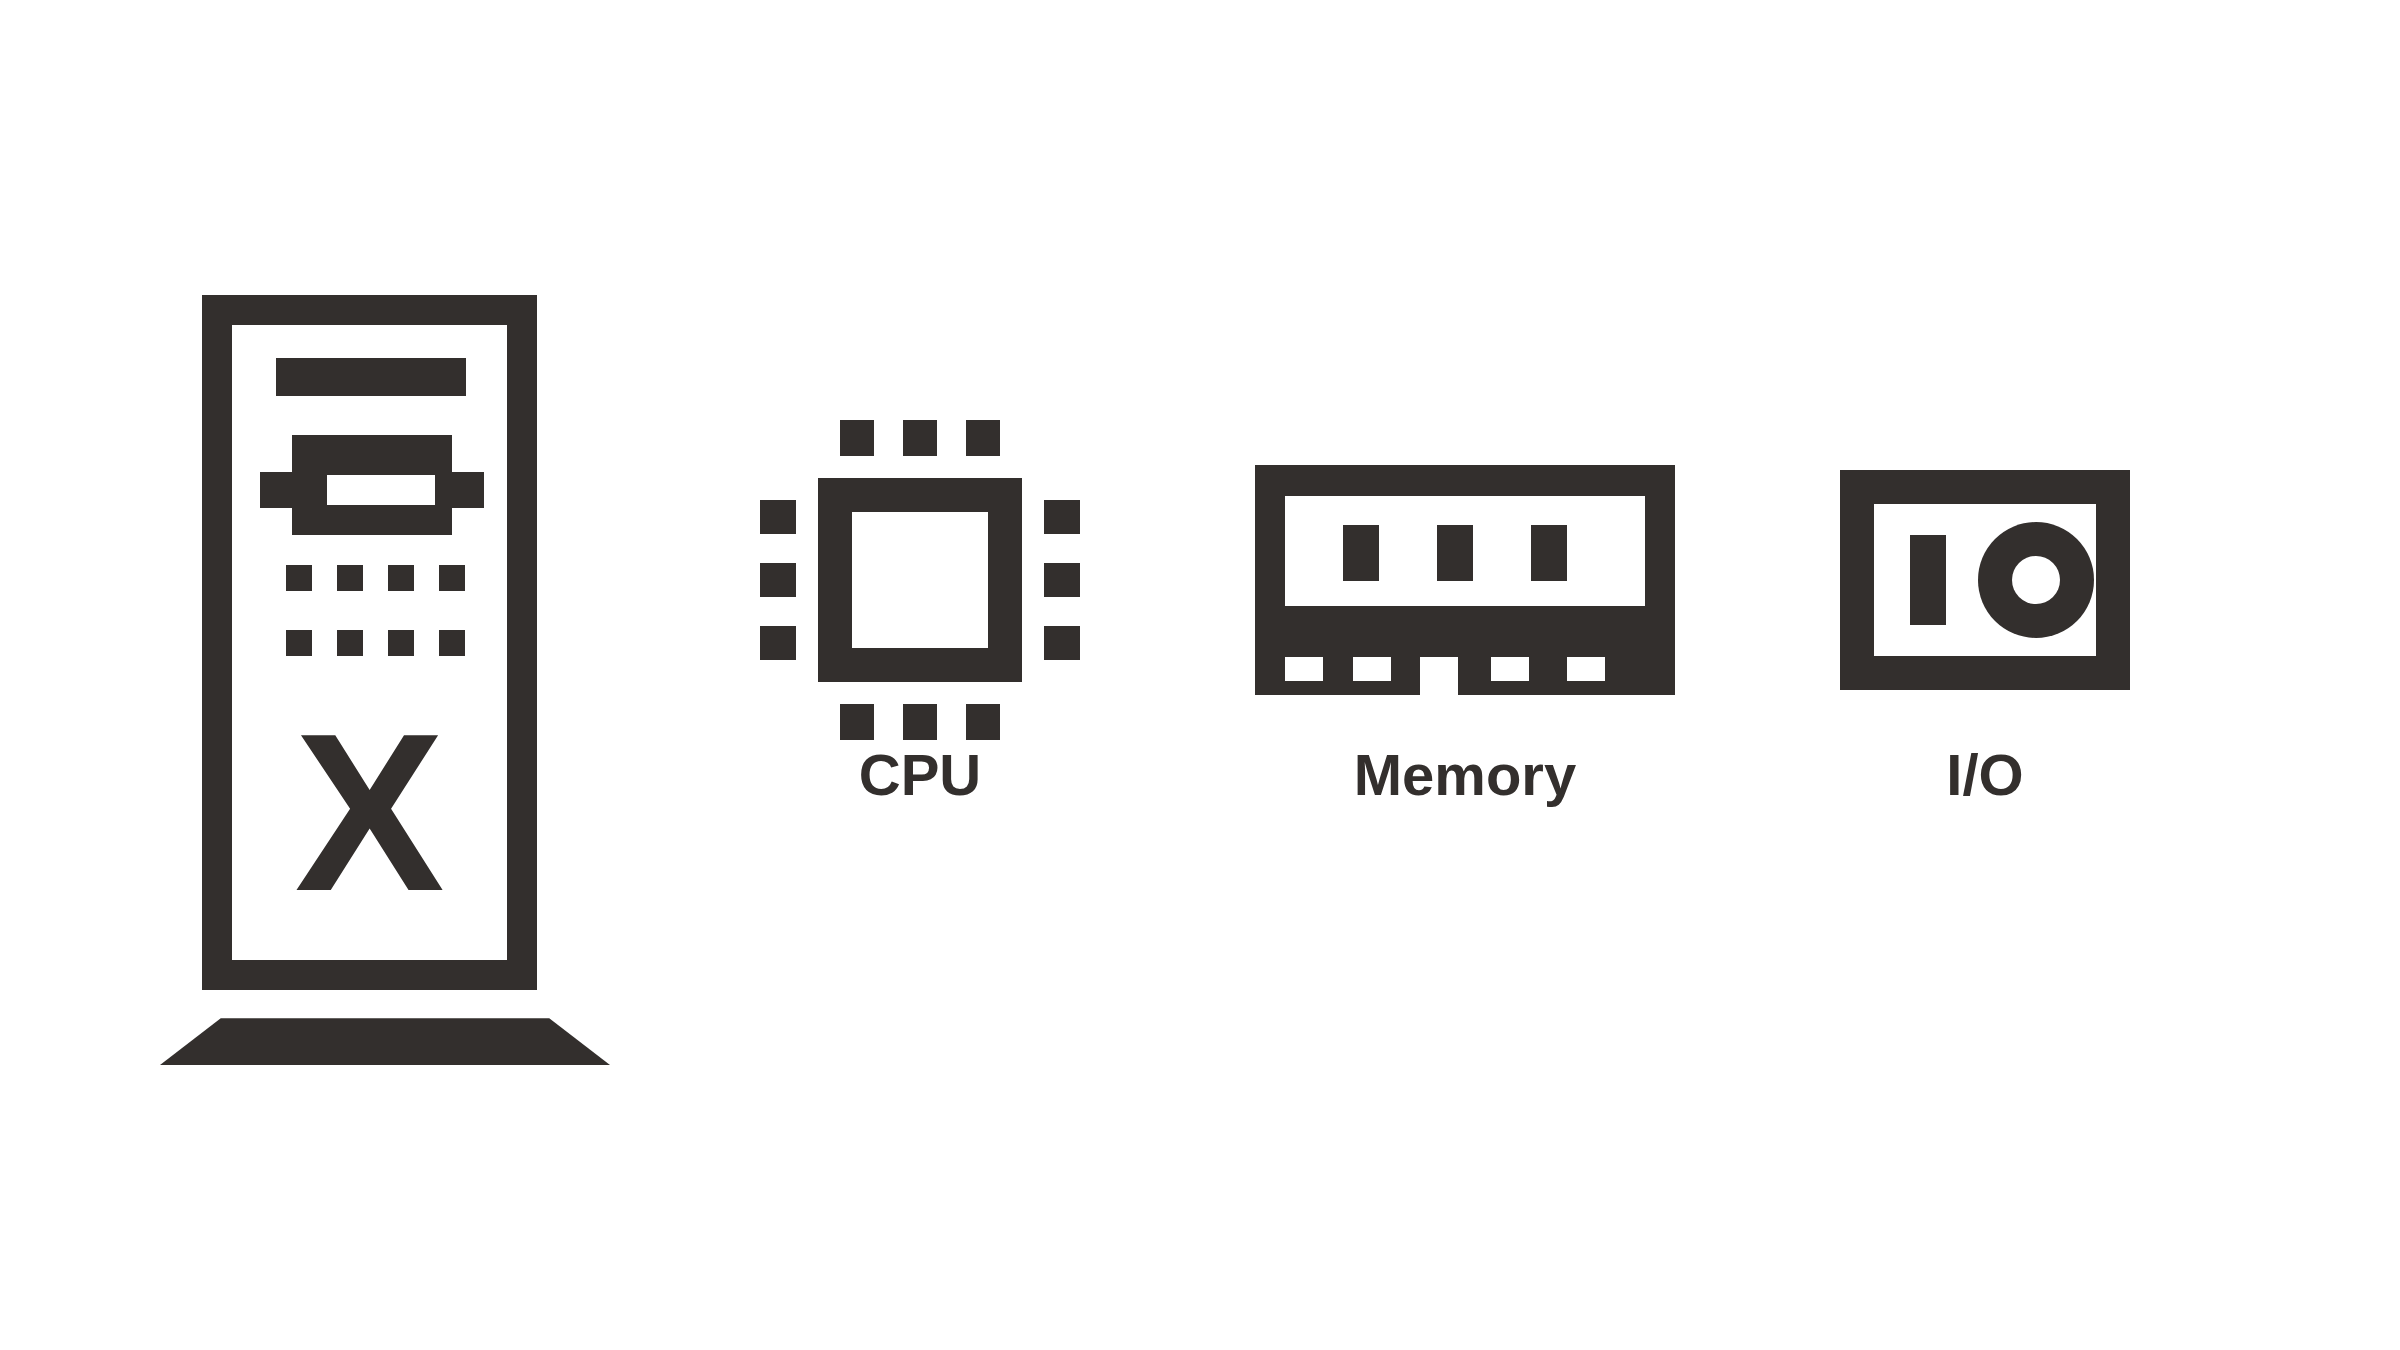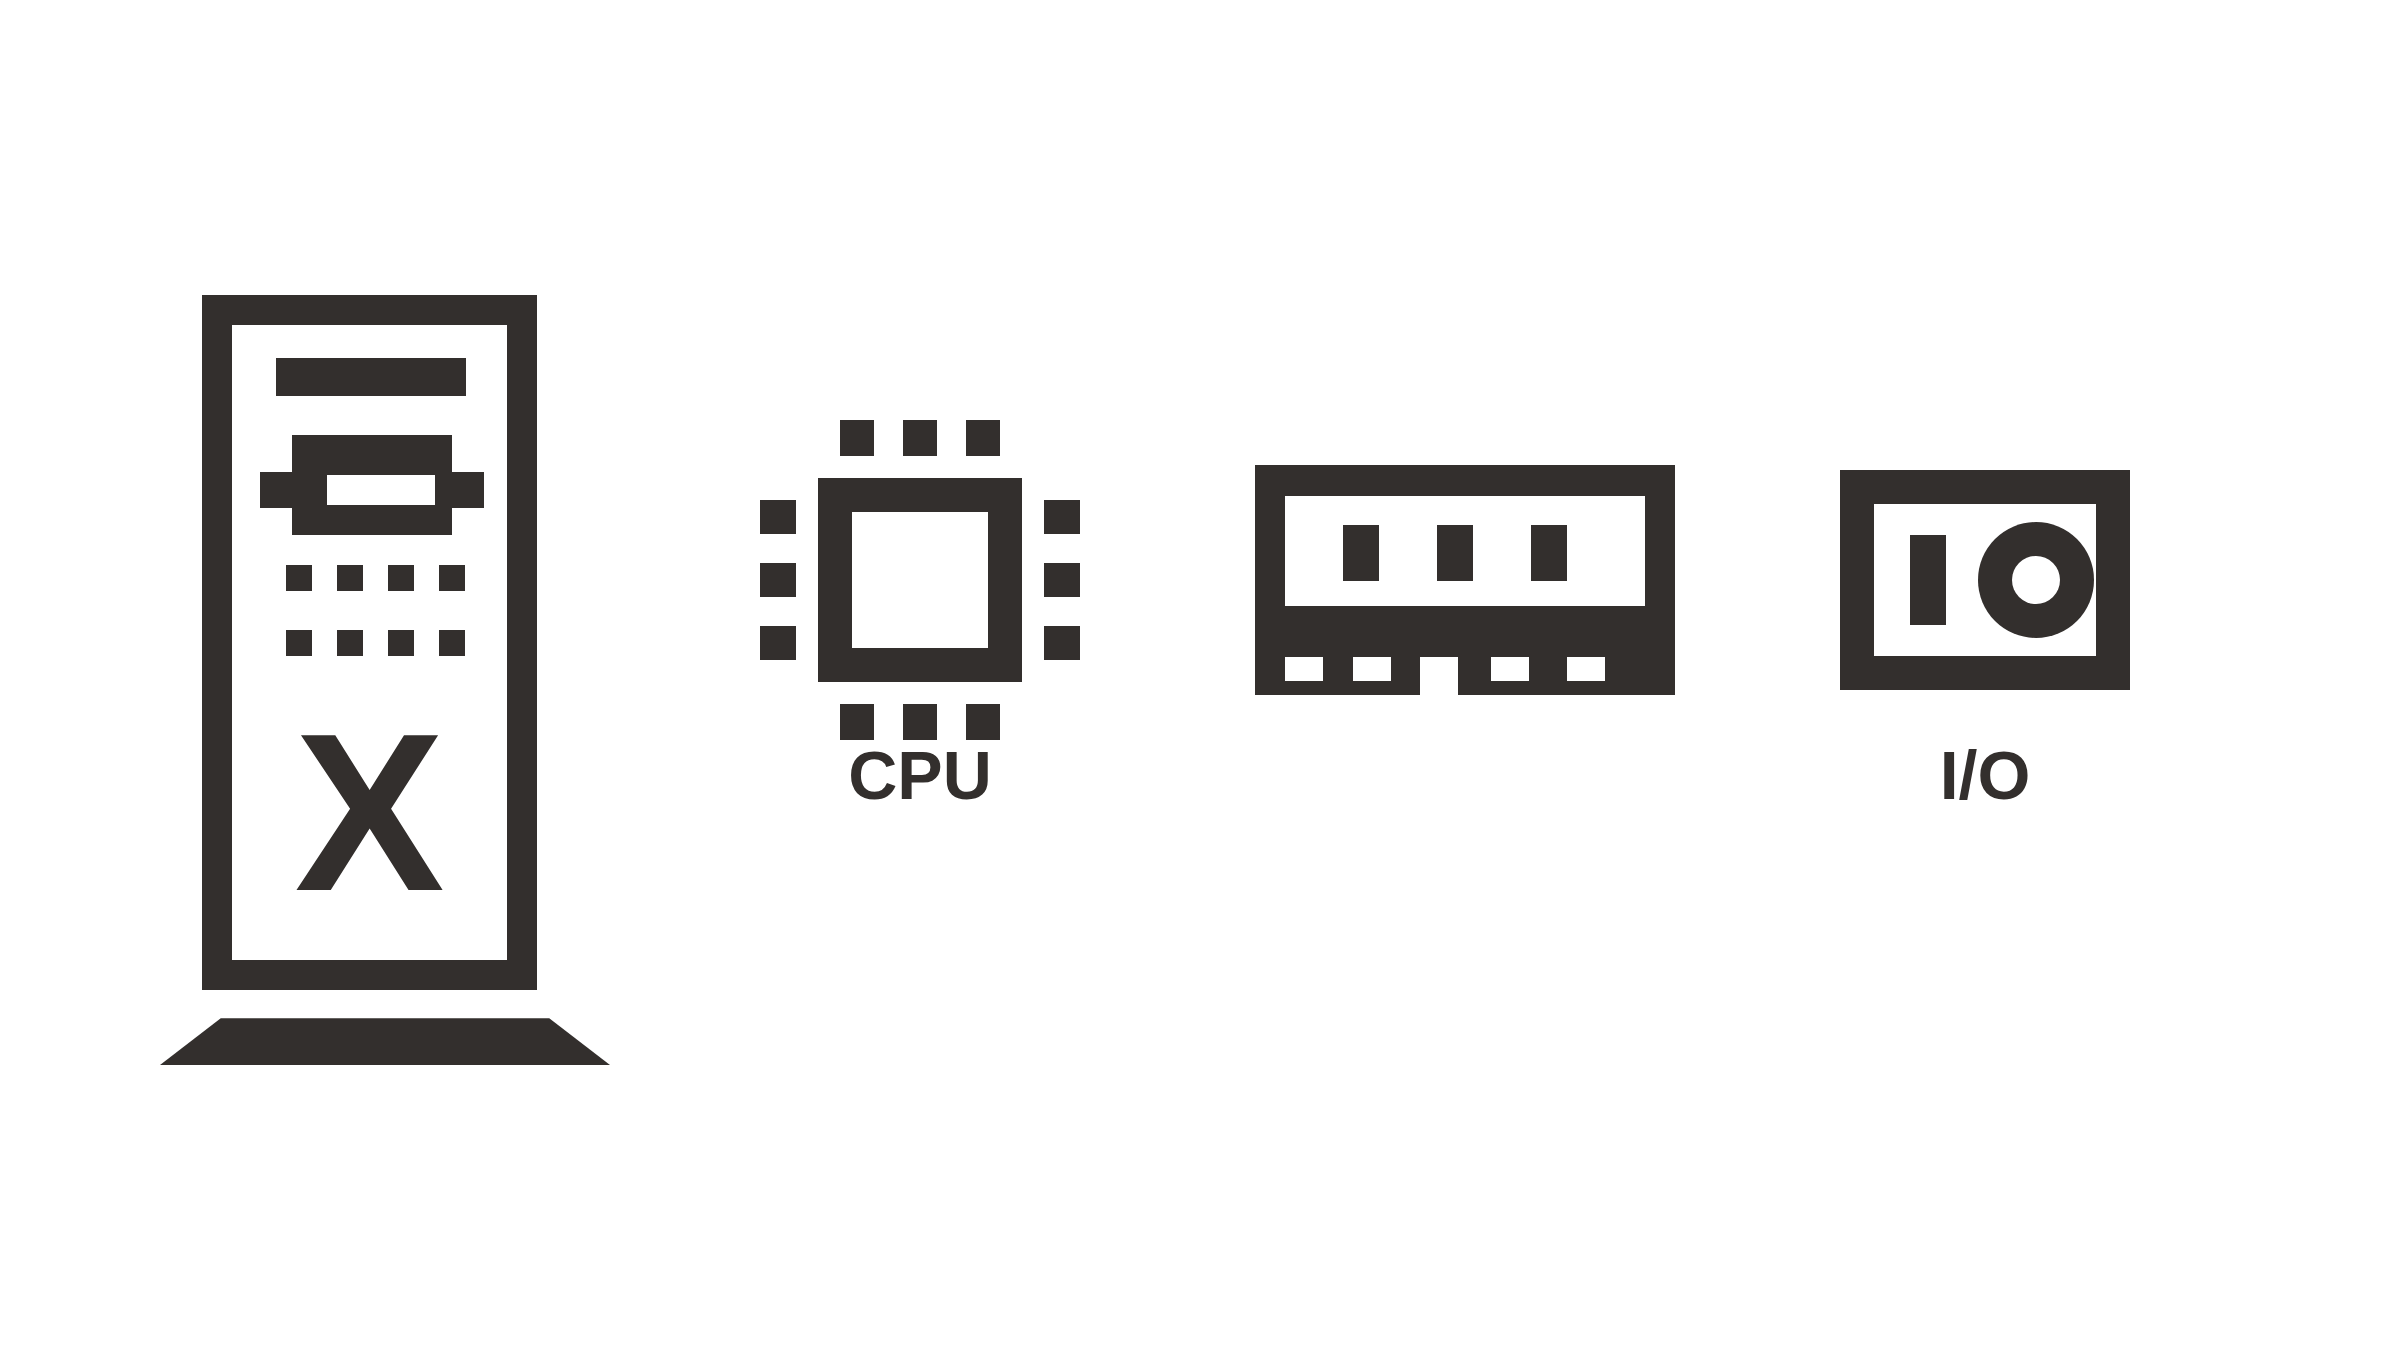--- a/index.html
+++ b/index.html
@@ -130,21 +130,21 @@
   }
   .component .glyph-wrap {
     height: 300px;
     display: flex;
     align-items: center;
     justify-content: center;
   }
   .component .label {
     font-family: "Liberation Sans", sans-serif;
     font-weight: bold;
-    font-size: 68px;
+    font-size: 58px;
     line-height: 90px;
     color: var(--ink);
     white-space: nowrap;
   }
   #comp-cpu    { left: 710px; }
   #comp-memory { left: 1255px; }
   #comp-io     { left: 1775px; text-align: center; }
 
   
   .cpu {
@@ -333,20 +333,21 @@
         <div class="mem-chip m1"></div>
         <div class="mem-chip m2"></div>
         <div class="mem-chip m3"></div>
         <div class="mem-notch n1"></div>
         <div class="mem-notch n2"></div>
         <div class="mem-notch n3"></div>
         <div class="mem-notch n4"></div>
         <div class="mem-key-slot"></div>
       </div>
     </div>
+    <div class="label">Memory</div>
   </div>
 
   <div class="component" id="comp-io">
     <div class="glyph-wrap">
       <div class="io">
         <div class="io-frame"></div>
         <div class="io-bar"></div>
         <div class="io-ring">
           <div class="io-ring-hole"></div>
         </div>

